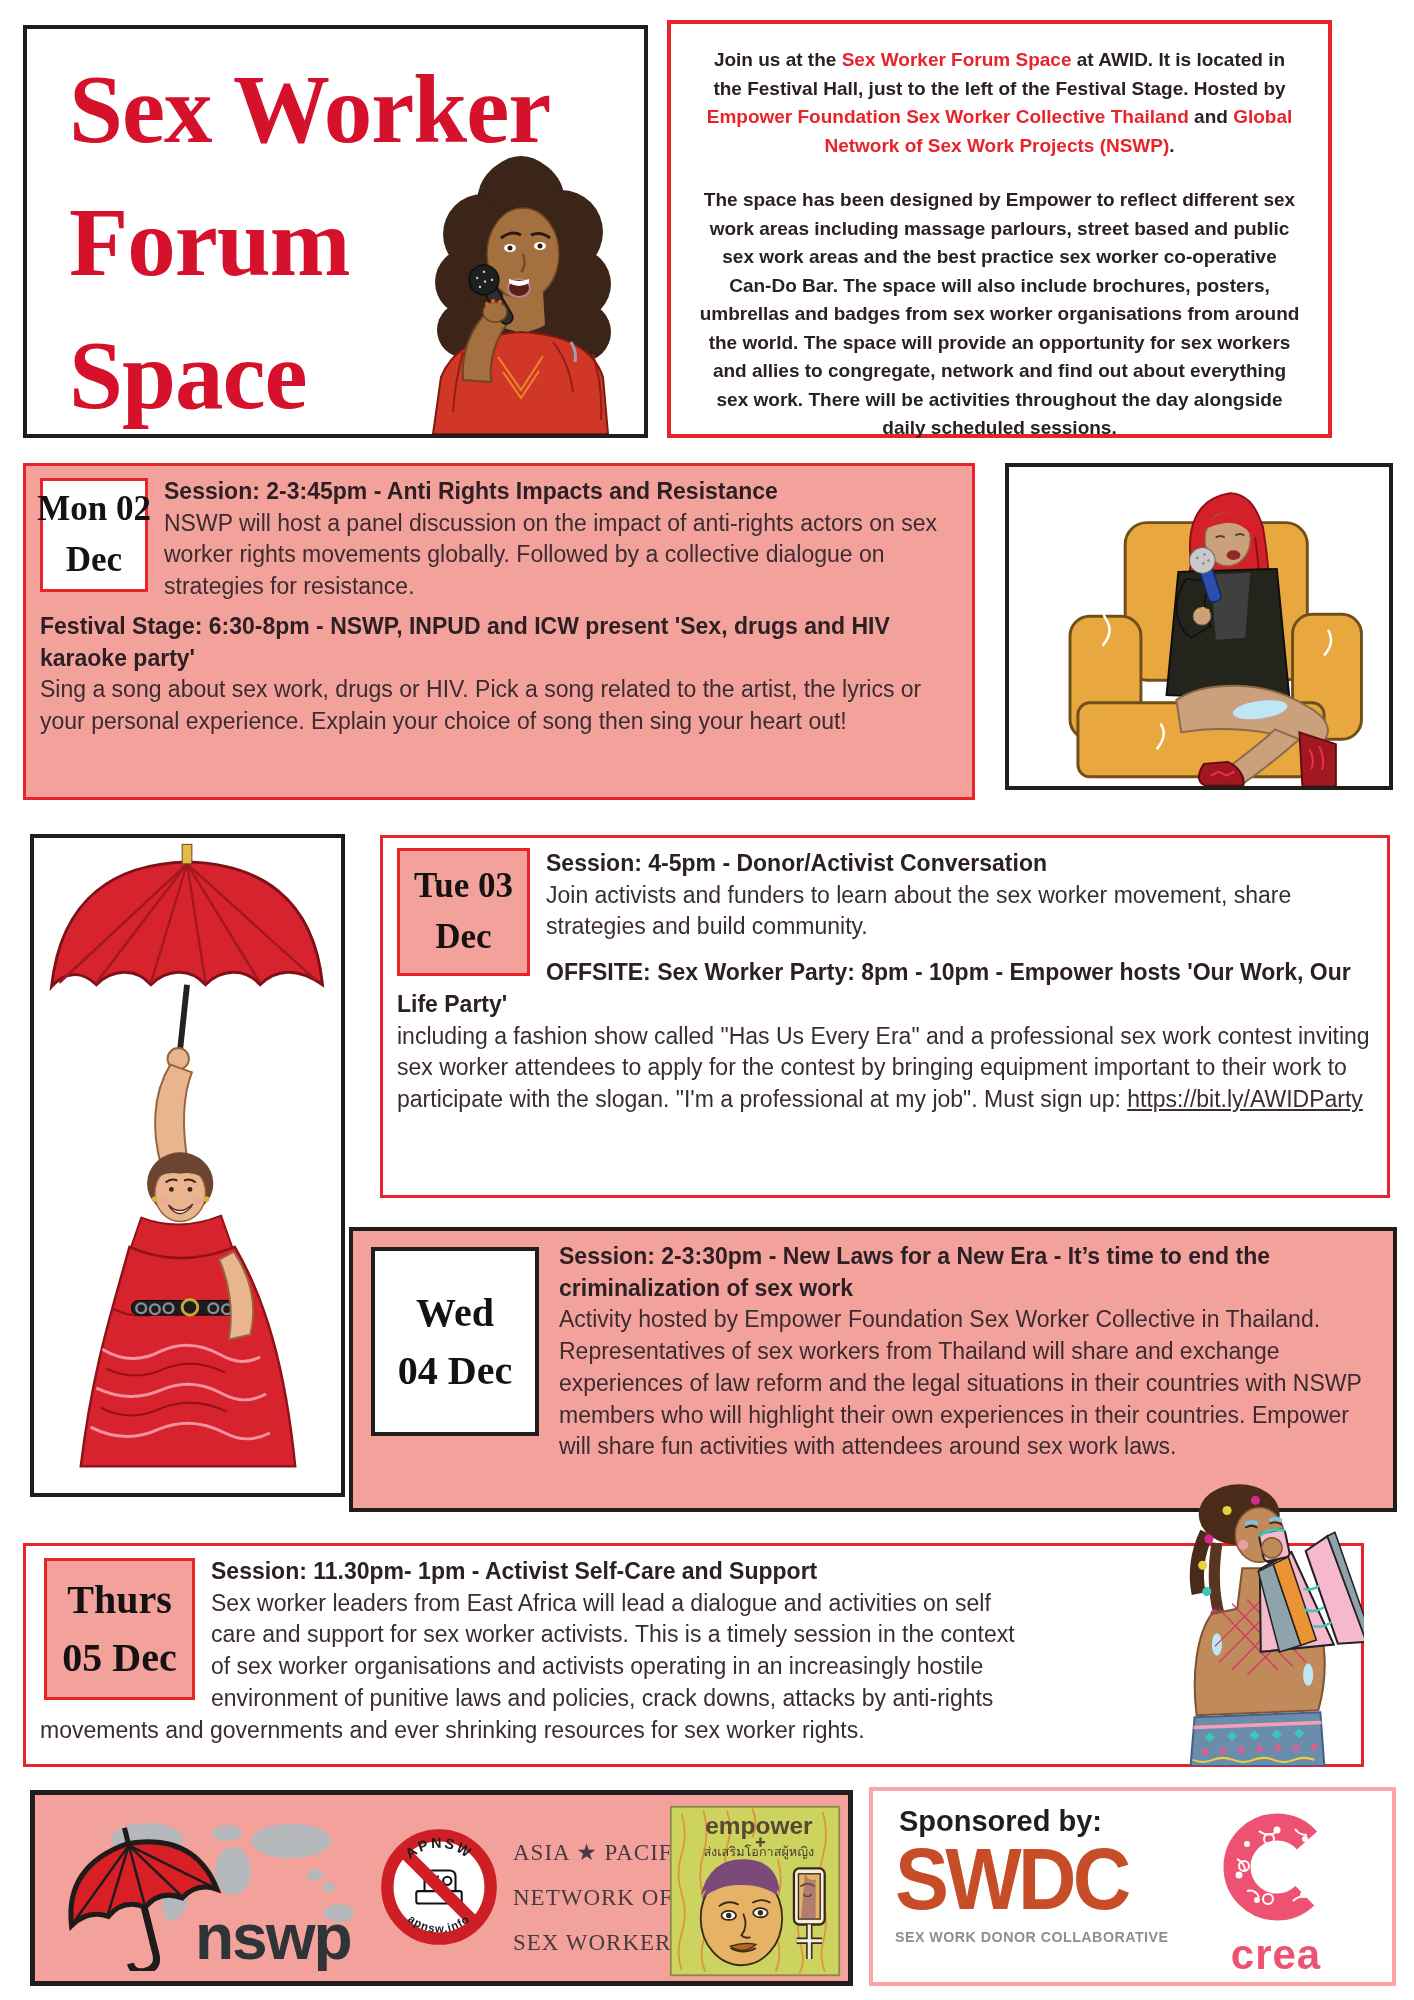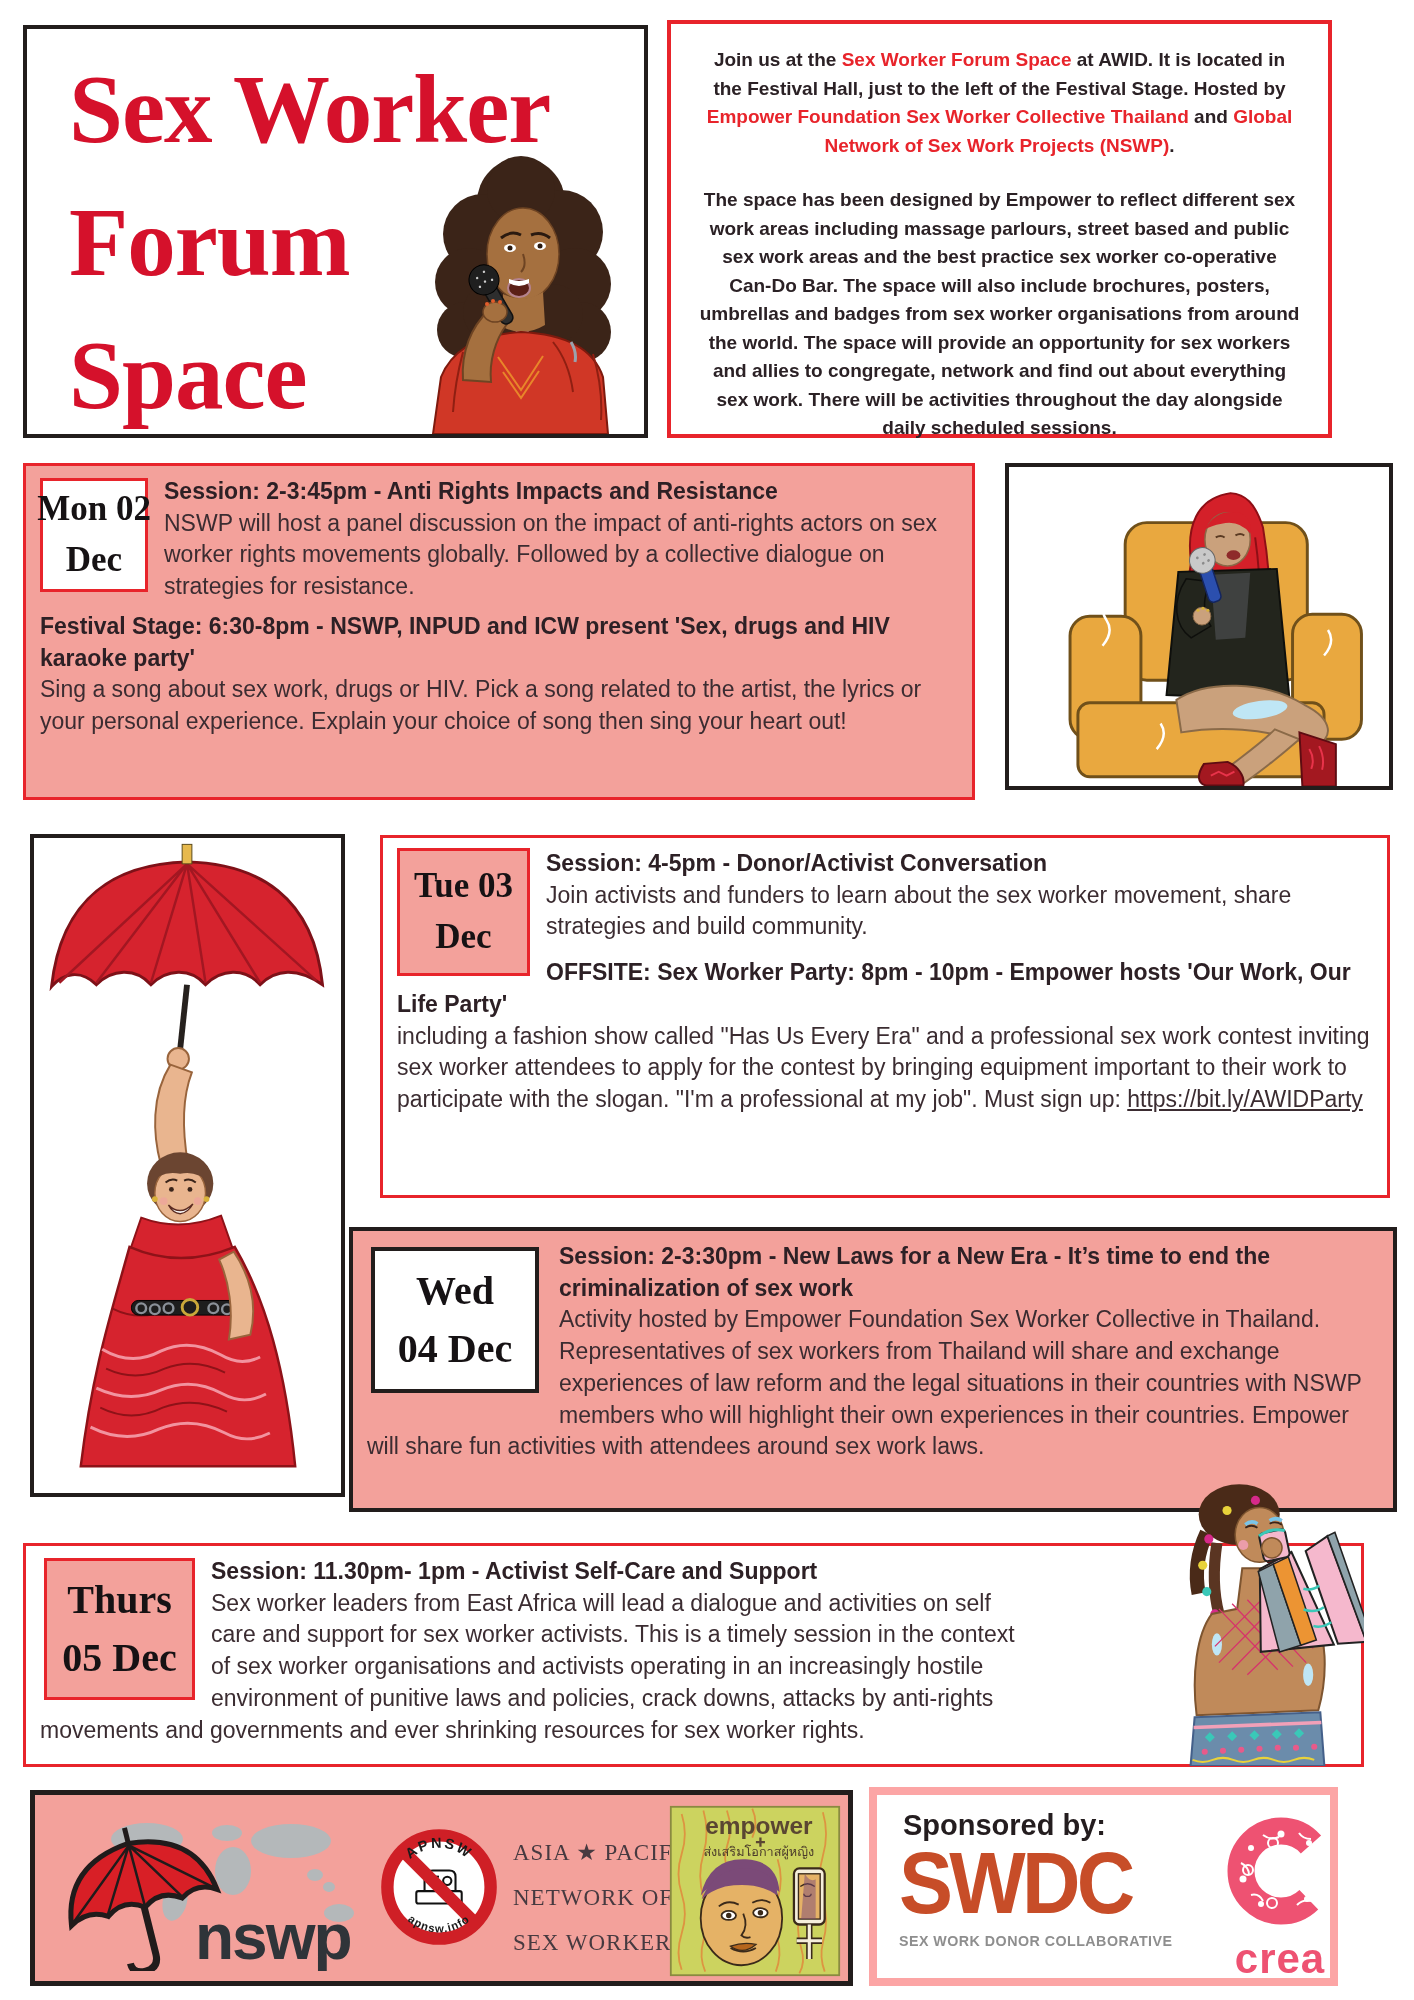--- a/index.html
+++ b/index.html
@@ -32,33 +32,33 @@
   .mon-tab{width:108px;height:114px;background:#fff;border:3px solid #e8242b;margin:2px 16px 6px 0;font-size:35px;}
 
   .chair-frame{left:1005px;top:463px;width:388px;height:327px;background:#fff;border:4px solid #221d1c;box-sizing:border-box;overflow:hidden;}
 
   .tue-box{left:380px;top:835px;width:1010px;height:363px;background:#fff;border:3px solid #e8242b;}
   .tue-tab{width:133px;height:128px;background:#f3a19b;border:3px solid #e8242b;margin:0 16px 8px 0;font-size:35px;}
 
   .umbrella-frame{left:30px;top:834px;width:315px;height:663px;background:#fff;border:4px solid #221d1c;box-sizing:border-box;overflow:hidden;}
 
   .wed-box{left:349px;top:1227px;width:1048px;height:285px;background:#f3a19b;border:4px solid #221d1c;}
-  .wed-tab{width:168px;height:146px;background:#fff;border:4px solid #221d1c;margin:6px 20px 8px 4px;font-size:40px;}
+  .wed-tab{width:168px;height:189px;background:#fff;border:4px solid #221d1c;margin:6px 20px 8px 4px;font-size:40px;}
 
   .thu-box{left:23px;top:1543px;width:1341px;height:224px;background:#fff;border:3px solid #e8242b;}
   .thu-tab{width:151px;height:142px;background:#f3a19b;border:3px solid #e8242b;margin:2px 16px 6px 4px;font-size:40px;}
   .thu-box .content{padding-right:330px;}
 
   .megaphone-woman{left:1156px;top:1472px;width:208px;height:294px;z-index:5;}
 
   
   .footer-left{left:30px;top:1790px;width:823px;height:196px;background:#f3a19b;border:5px solid #221d1c;box-sizing:border-box;}
   .apnsw-text{position:absolute;left:478px;top:36px;width:190px;font-family:"Liberation Serif",serif;
               font-size:23px;line-height:1.95;color:#473a40;letter-spacing:1px;}
-  .sponsored-box{left:869px;top:1787px;width:469px;height:199px;background:#fff;border:8px solid #fca5a5;box-sizing:border-box;}
+  .sponsored-box{left:869px;top:1787px;width:527px;height:199px;background:#fff;border:4px solid #fca5a5;box-sizing:border-box;}
   .sponsored-label{position:absolute;left:26px;top:14px;font-size:29px;font-weight:700;color:#241d1f;}
   .swdc{position:absolute;left:22px;top:40px;}
   .swdc-main{font-size:88px;font-weight:700;color:#c74d28;letter-spacing:-4px;transform:scaleX(.92);transform-origin:left;line-height:1.1;}
   .swdc-sub{font-size:15px;font-weight:700;color:#8e8e8e;letter-spacing:.5px;transform:scaleX(.95);transform-origin:left;margin-top:0px;}
   .crea{position:absolute;left:328px;top:18px;width:150px;text-align:center;}
   .crea-word{font-size:42px;font-weight:700;color:#ee5272;letter-spacing:1px;margin-top:-2px;}
 </style>
 </head>
 <body>
 

